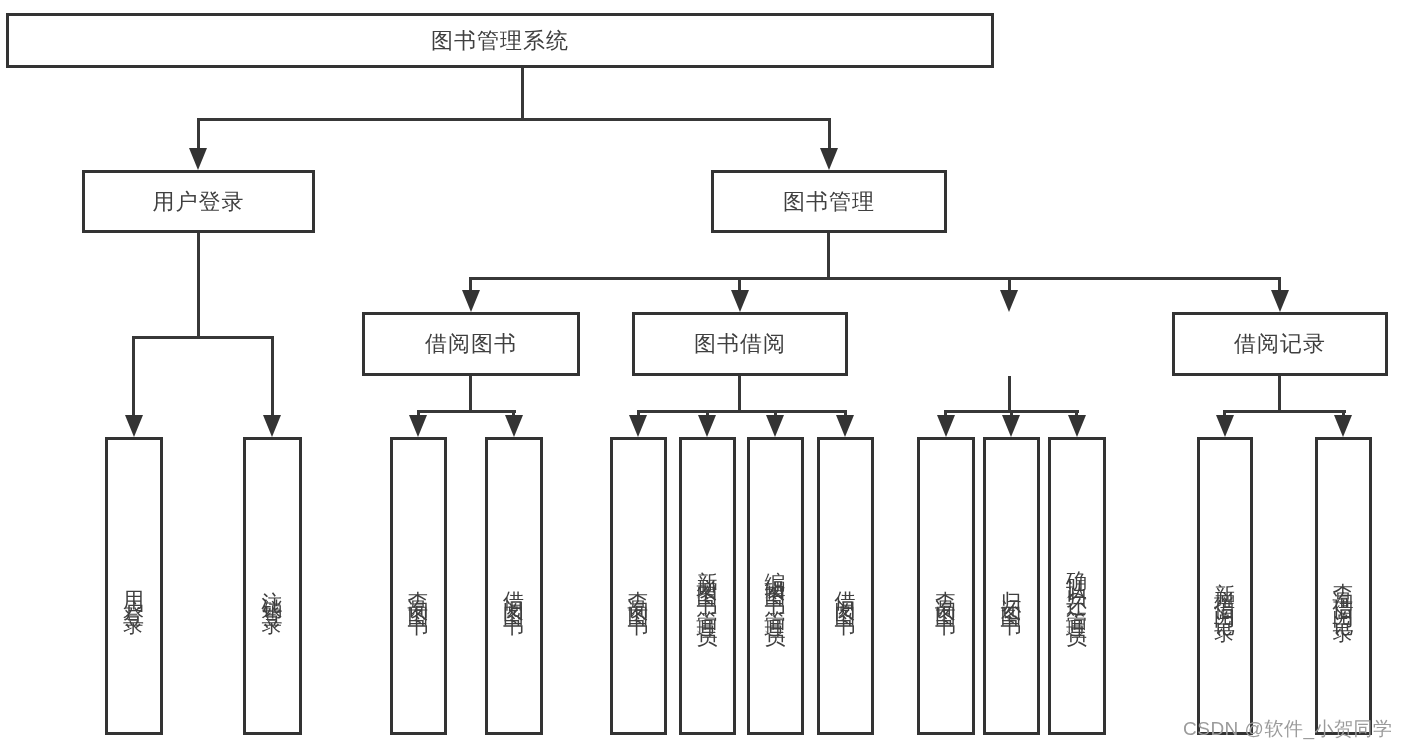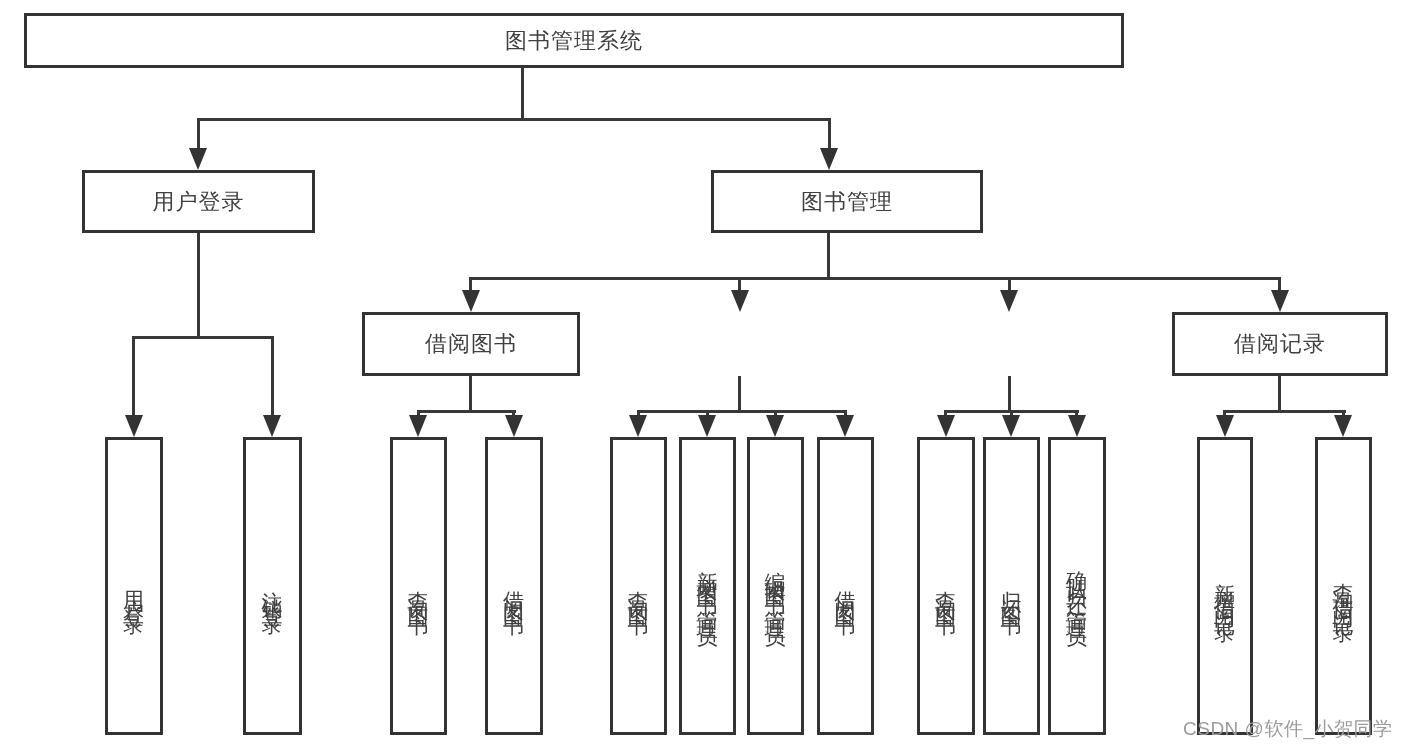--- a/index.html
+++ b/index.html
@@ -42,35 +42,35 @@
     position: absolute; left: 1183px; top: 716px;
     color: #9b9b9b; font-size: 19px; letter-spacing: 0.5px;
     z-index: 3; white-space: nowrap;
   }
 </style>
 </head>
 <body>
 
 <div id="canvas">
 
-  <div class="box" style="left:24px; top:13px; width:1100px; height:55px;">
+  <div class="box" style="left:6px; top:13px; width:988px; height:55px;">
     <span>图书管理系统</span>
   </div>
 
   <div class="vl" style="left:521px; top:68px; height:50px;"></div>
   <div class="hl" style="left:197px; top:118px; width:634px;"></div>
   <div class="vl" style="left:197px; top:118px; height:34px;"></div>
   <div class="arr" style="left:189px; top:148px;"></div>
   <div class="vl" style="left:828px; top:118px; height:34px;"></div>
   <div class="arr" style="left:820px; top:148px;"></div>
 
   <div class="box" style="left:82px; top:170px; width:233px; height:63px;">
     <span>用户登录</span>
   </div>
-  <div class="box" style="left:711px; top:170px; width:272px; height:63px;">
+  <div class="box" style="left:711px; top:170px; width:236px; height:63px;">
     <span>图书管理</span>
   </div>
 
   <div class="vl" style="left:197px; top:233px; height:103px;"></div>
   <div class="hl" style="left:132px; top:336px; width:142px;"></div>
   <div class="vl" style="left:132px; top:336px; height:83px;"></div>
   <div class="arr" style="left:125px; top:415px;"></div>
   <div class="vl" style="left:271px; top:336px; height:83px;"></div>
   <div class="arr" style="left:263px; top:415px;"></div>
 
@@ -80,20 +80,23 @@
   <div class="arr" style="left:462px; top:290px;"></div>
   <div class="vl" style="left:738px; top:277px; height:17px;"></div>
   <div class="arr" style="left:731px; top:290px;"></div>
   <div class="vl" style="left:1008px; top:277px; height:17px;"></div>
   <div class="arr" style="left:1000px; top:290px;"></div>
   <div class="vl" style="left:1278px; top:277px; height:17px;"></div>
   <div class="arr" style="left:1271px; top:290px;"></div>
 
   <div class="box" style="left:362px; top:312px; width:218px; height:64px;">
     <span>借阅图书</span>
+  </div>
+  <div class="box" style="left:632px; top:312px; width:216px; height:64px;">
+    <span>图书借阅</span>
   </div>
   <div class="box" style="left:1172px; top:312px; width:216px; height:64px;">
     <span>借阅记录</span>
   </div>
 
   <div class="vl" style="left:469px; top:376px; height:34px;"></div>
   <div class="hl" style="left:417px; top:410px; width:99px;"></div>
   <div class="vl" style="left:417px; top:410px; height:9px;"></div>
   <div class="arr" style="left:409px; top:415px;"></div>
   <div class="vl" style="left:512px; top:410px; height:9px;"></div>

